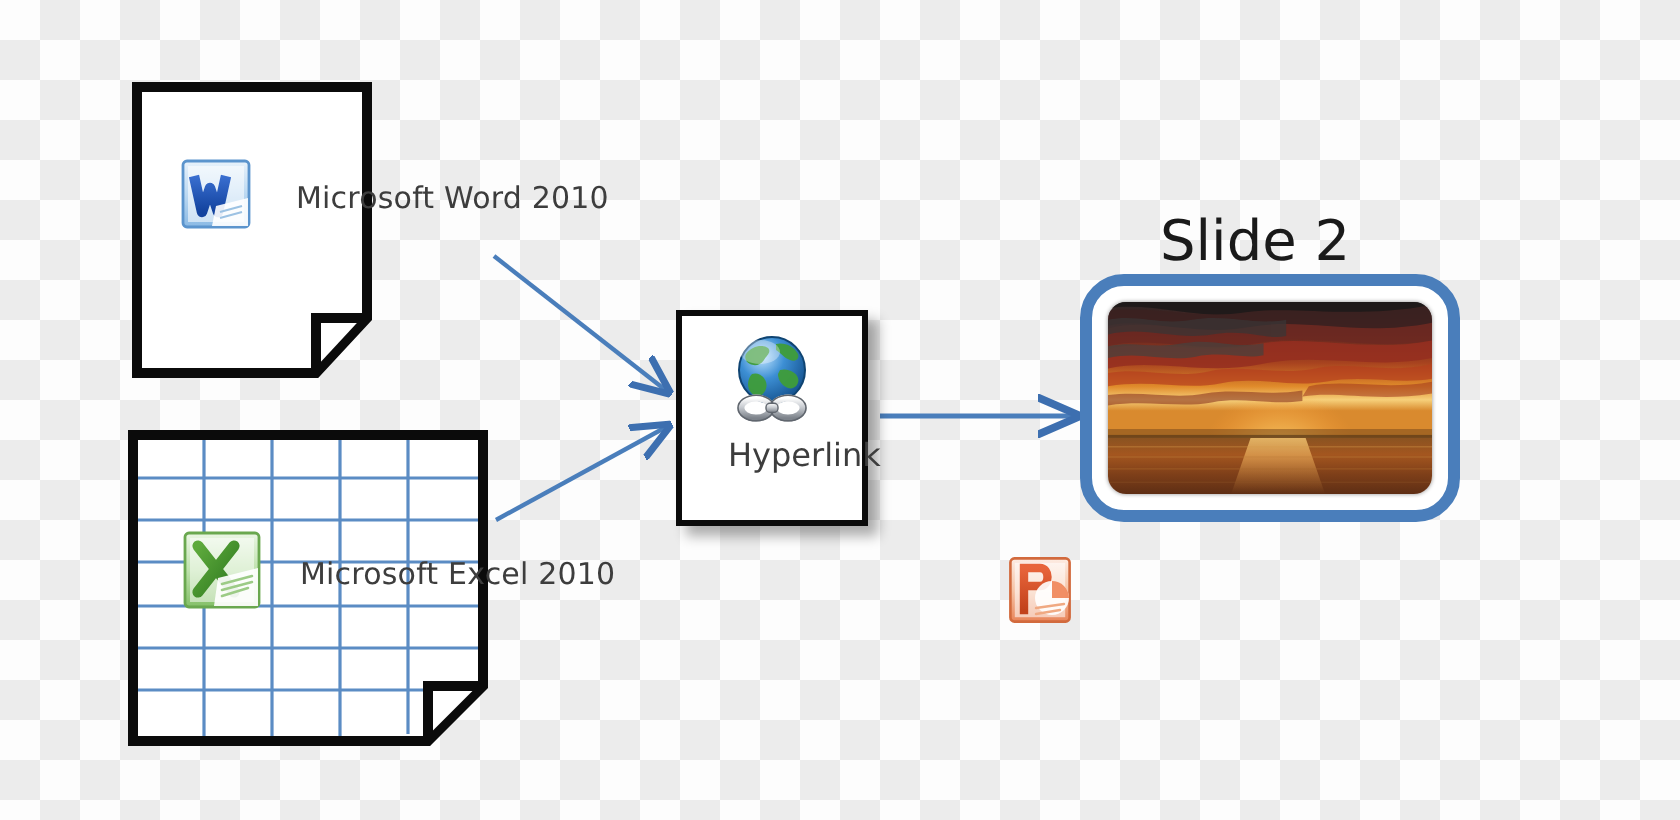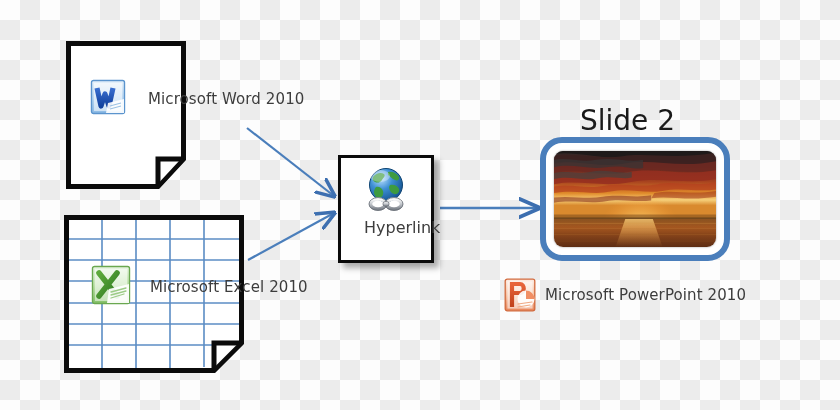--- a/index.html
+++ b/index.html
@@ -332,16 +332,15 @@
           <stop offset="100%" stop-color="#c2421c"></stop>
         </linearGradient>
       </defs>
       <rect x="1.2" y="1.2" width="29.6" height="31.6" rx="2" fill="url(#pptOrange)" stroke="#d26a3d" stroke-width="1.3"></rect>
       <rect x="3.4" y="3.4" width="25.2" height="27.2" fill="#ffffff" opacity=".55"></rect>
       <path d="M8,6 L8,27 M8,6 L16,6 C21,6 21,15 16,15 L8,15" fill="none" stroke="url(#pptP)" stroke-width="4.2" stroke-linecap="square" stroke-linejoin="round"></path>
       <circle cx="22" cy="21" r="8.5" fill="#ffffff" opacity=".9"></circle>
       <path d="M22,21 L22,12.5 A8.5,8.5 0 0,1 30.5,21 Z" fill="#ef7b4a" opacity=".85"></path>
       <path d="M14,26 L28,24 M14,29 L26,27" stroke="#f0a982" stroke-width="1.2" stroke-linecap="round"></path>
     </svg>
-    <span class="label-text" id="ppt-label">Microsoft PowerPoint 2010</span>
   </div>
 
 </div>
 
 </body></html>

